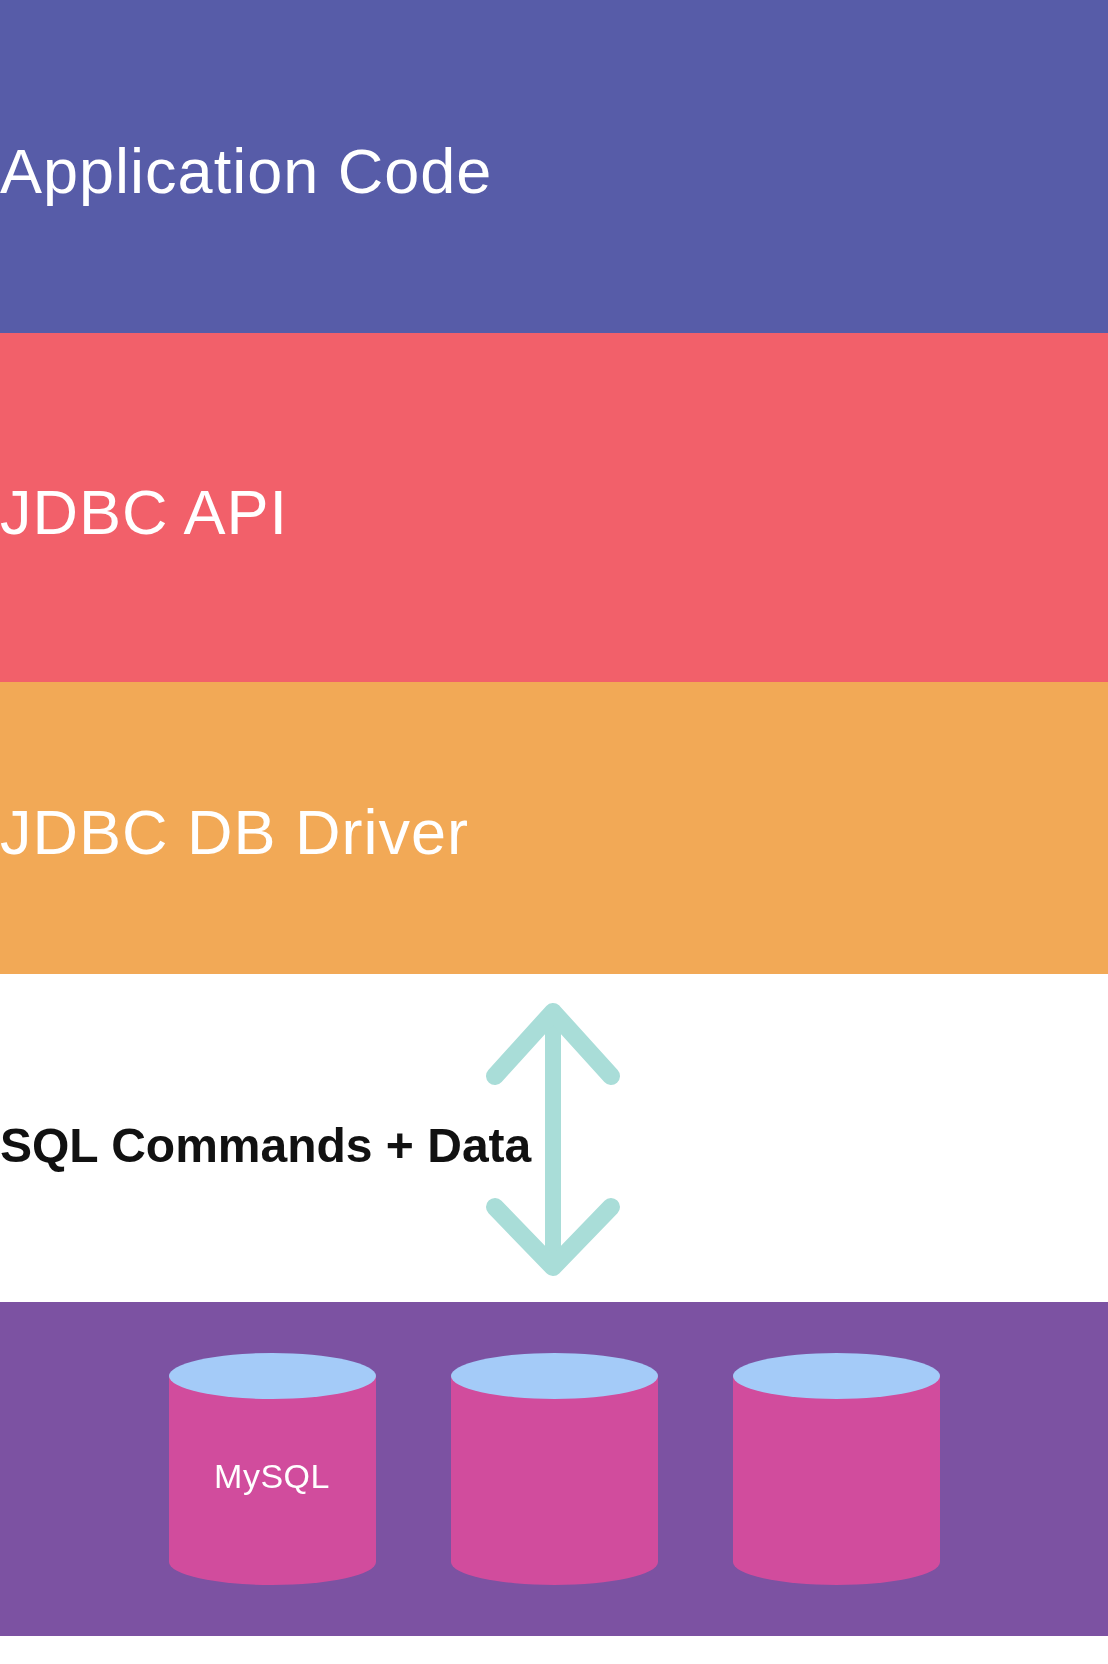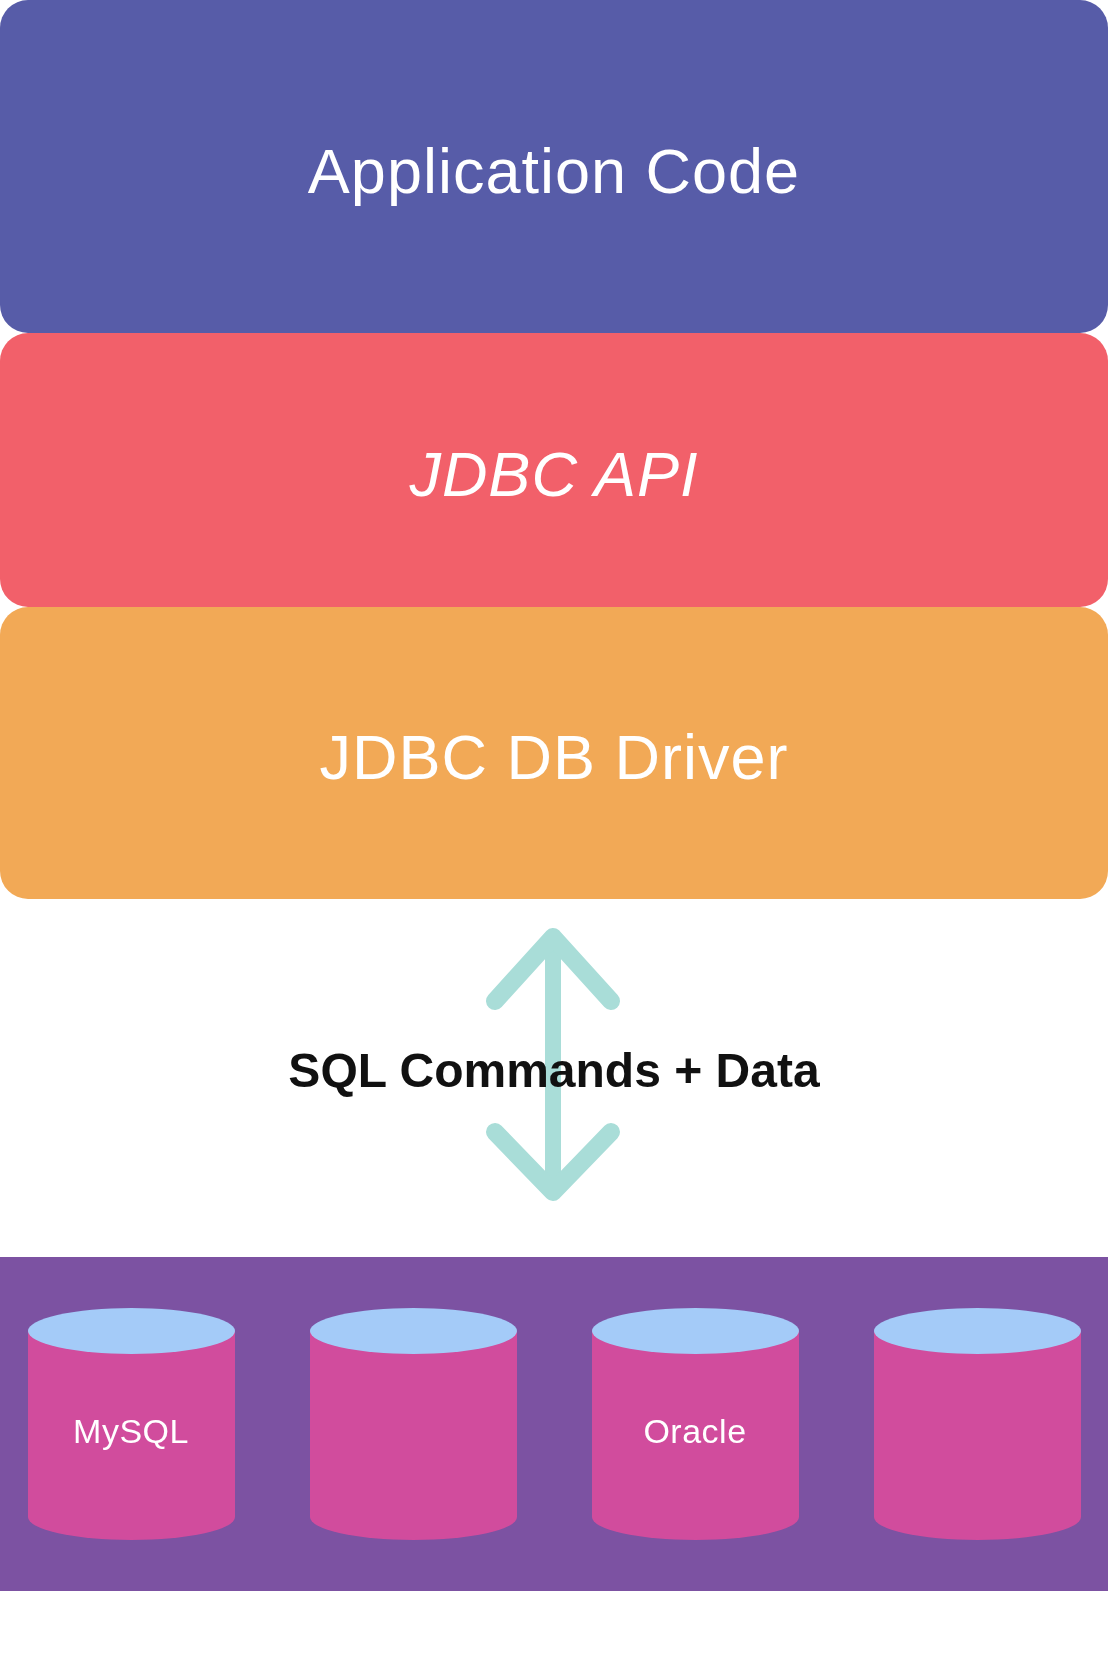--- a/index.html
+++ b/index.html
@@ -3,30 +3,30 @@
 <meta charset="utf-8">
 <style>
   html,body{margin:0;padding:0;background:#ffffff;}
   .page{
     width:1108px;height:1664px;
     display:flex;flex-direction:column;
     font-family:"Liberation Sans","DejaVu Sans",sans-serif;
     overflow:hidden;position:relative;
   }
   .band{
-    display:flex;align-items:center;justify-content:center;
-    position:relative;flex:0 0 auto;border-radius:28px;
+    display:flex;align-items:center;
+    position:relative;flex:0 0 auto;
   }
   .band-app     {height:333px;background:var(--layer-app,#575CA8);}
-  .band-api     {height:274px;background:var(--layer-api,#F2606A);font-style:italic;}
+  .band-api     {height:349px;background:var(--layer-api,#F2606A);}
   .band-driver  {height:292px;background:var(--layer-driver,#F2A956);}
   .band-transport{height:328px;background:var(--transport-bg,#FFFFFF);}
   .band-db      {height:334px;background:var(--db-bg,#7C52A2);
                  display:flex;justify-content:center;align-items:flex-start;
-                 gap:75px;padding-top:51px;box-sizing:border-box;margin-top:30px;}
+                 gap:75px;padding-top:51px;box-sizing:border-box;}
   .band-title{
     color:var(--title-color,#FFFFFF);
     font-size:63px;font-weight:400;letter-spacing:1px;
     padding-top:8px;white-space:nowrap;
   }
   .arrow-svg{position:absolute;left:0;top:0;width:1108px;height:328px;z-index:1;}
   .arrow-stroke{
     fill:none;
     stroke:var(--arrow-color,#A9DDD8);
     stroke-linecap:round;stroke-linejoin:round;
@@ -84,27 +84,20 @@
       <figcaption class="cyl-label">MySQL</figcaption>
     </figure>
 
     <figure class="cylinder">
       <svg viewBox="0 0 207 233" aria-hidden="true">
         <path class="cyl-body" d="M0,23 L0,209 A103.5,23 0 0 0 207,209 L207,23 Z"></path>
         <ellipse class="cyl-top" cx="103.5" cy="23" rx="103.5" ry="23"></ellipse>
       </svg>
     </figure>
 
-    <figure class="cylinder">
-      <svg viewBox="0 0 207 233" aria-hidden="true">
-        <path class="cyl-body" d="M0,23 L0,209 A103.5,23 0 0 0 207,209 L207,23 Z"></path>
-        <ellipse class="cyl-top" cx="103.5" cy="23" rx="103.5" ry="23"></ellipse>
-      </svg>
-      <figcaption class="cyl-label">Oracle</figcaption>
-    </figure>
 
     <figure class="cylinder">
       <svg viewBox="0 0 207 233" aria-hidden="true">
         <path class="cyl-body" d="M0,23 L0,209 A103.5,23 0 0 0 207,209 L207,23 Z"></path>
         <ellipse class="cyl-top" cx="103.5" cy="23" rx="103.5" ry="23"></ellipse>
       </svg>
     </figure>
 
   </section>
 </div>

